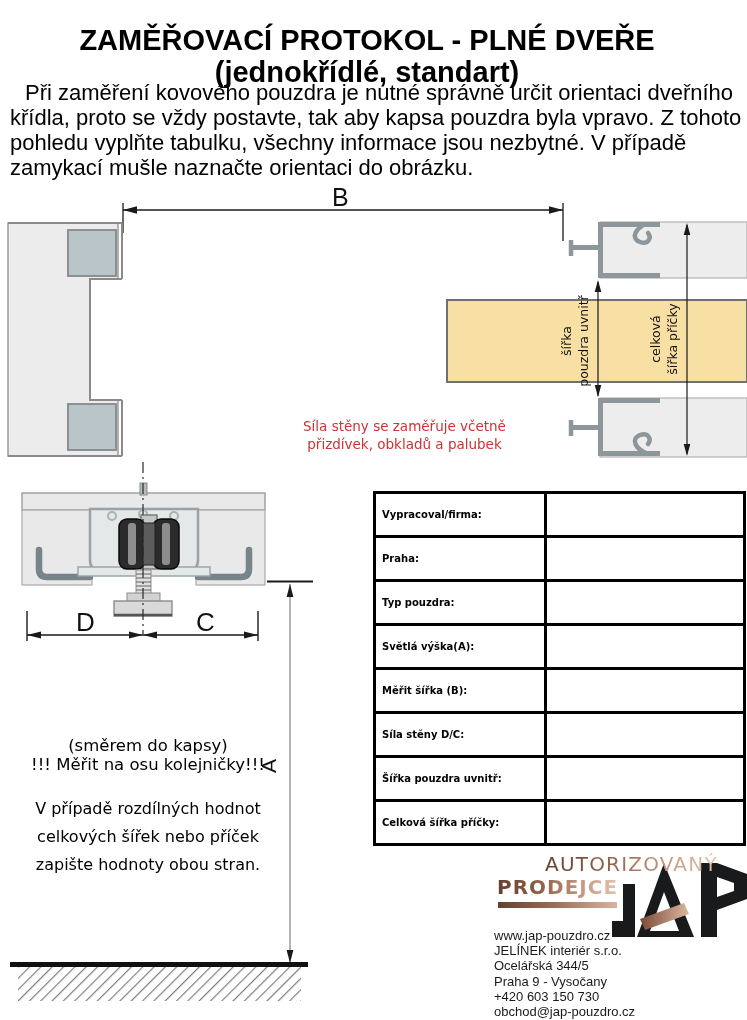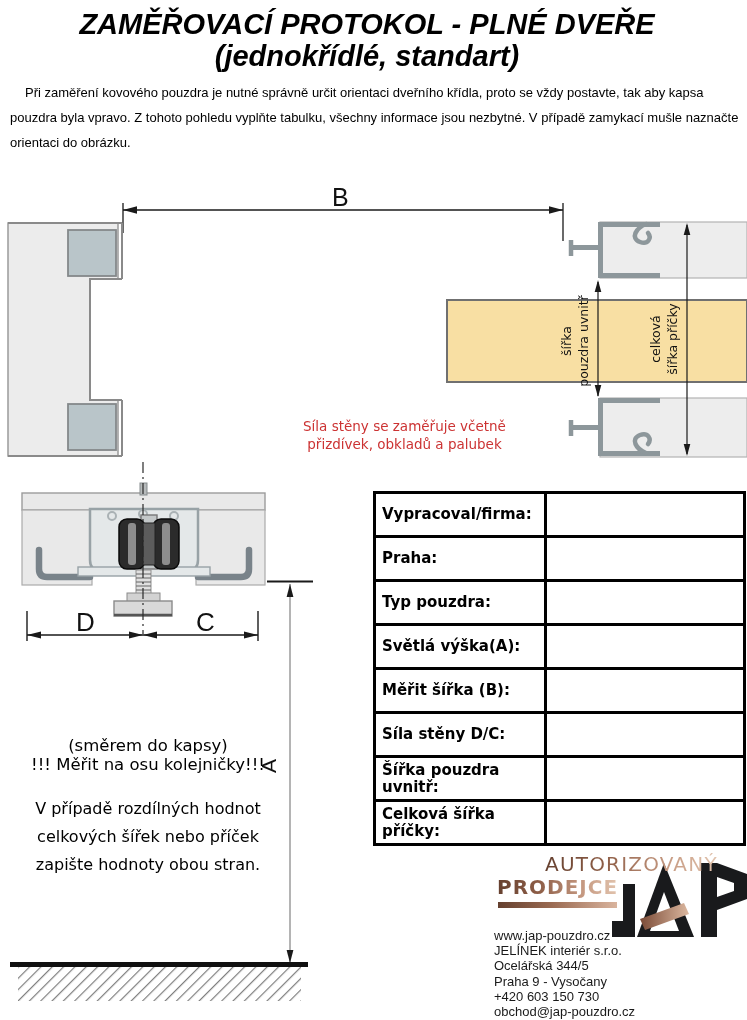--- a/index.html
+++ b/index.html
@@ -1,32 +1,32 @@
 <!DOCTYPE html>
 <html><head>
 <meta charset="utf-8">
 <style>
   html,body{margin:0;padding:0;background:#ffffff;}
   #page{position:relative;width:747px;height:1020px;background:#ffffff;overflow:hidden;
         font-family:"Liberation Sans",sans-serif;color:#111;}
   #diagram-layer{position:absolute;left:0;top:0;width:747px;height:1020px;z-index:1;}
   .abs{position:absolute;z-index:2;}
 
-  .title{left:0;top:8px;width:734px;text-align:center;font-weight:bold;
-         font-size:29px;line-height:32px;letter-spacing:0px;color:#000;font-style:italic;}
-  .intro{left:10px;top:80px;width:733px;font-size:13px;line-height:25px;color:#000;
+  .title{left:0;top:24px;width:734px;text-align:center;font-weight:bold;
+         font-size:29px;line-height:32px;letter-spacing:0px;color:#000;}
+  .intro{left:10px;top:80px;width:733px;font-size:22px;line-height:25px;color:#000;
          text-indent:15px;}
 
   .red-note{left:297px;top:418px;width:215px;font-family:"DejaVu Sans",sans-serif;
             font-size:13.5px;line-height:17.5px;color:#cc3333;text-align:center;}
 
   table.spec{border-collapse:collapse;table-layout:fixed;}
   table.spec td{border:3px solid #000;height:39px;vertical-align:middle;
                 font-family:"DejaVu Sans",sans-serif;}
-  td.lbl{width:158px;padding:0 4px 0 6px;font-weight:bold;font-size:15px;line-height:17px;color:#000;margin-left:12px;}
+  td.lbl{width:158px;padding:0 4px 0 6px;font-weight:bold;font-size:10px;line-height:17px;color:#000;margin-left:12px;}
   td.val{width:194px;}
 
   .bokorys-wrap{left:10px;top:736px;width:276px;text-align:center;color:#000;}
   .bokorys-h{font-family:"DejaVu Sans",sans-serif;font-size:31px;line-height:36px;
              font-weight:400;letter-spacing:1px;}
   .bokorys-s{font-family:"DejaVu Sans",sans-serif;font-size:16.5px;line-height:19px;}
   .bokorys-note{margin-top:21px;font-family:"DejaVu Sans",sans-serif;font-size:16px;line-height:28px;}
 
   .copper{background:linear-gradient(90deg,#65402f 0%,#8e5e47 35%,#c79b83 72%,#e2c4ae 100%);
           -webkit-background-clip:text;background-clip:text;

